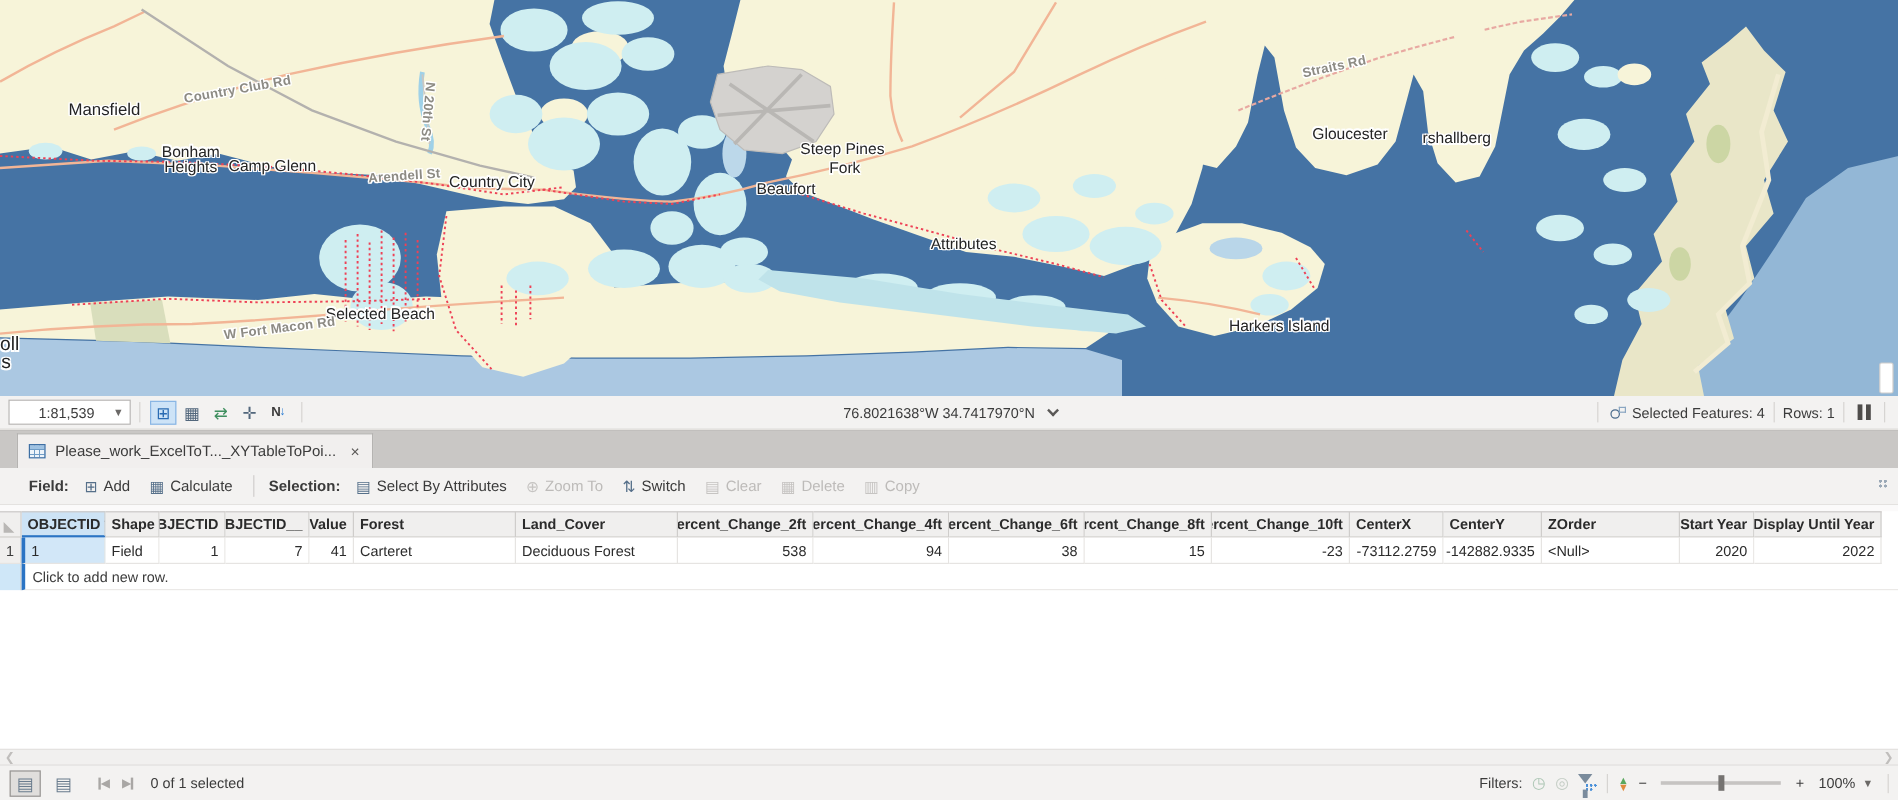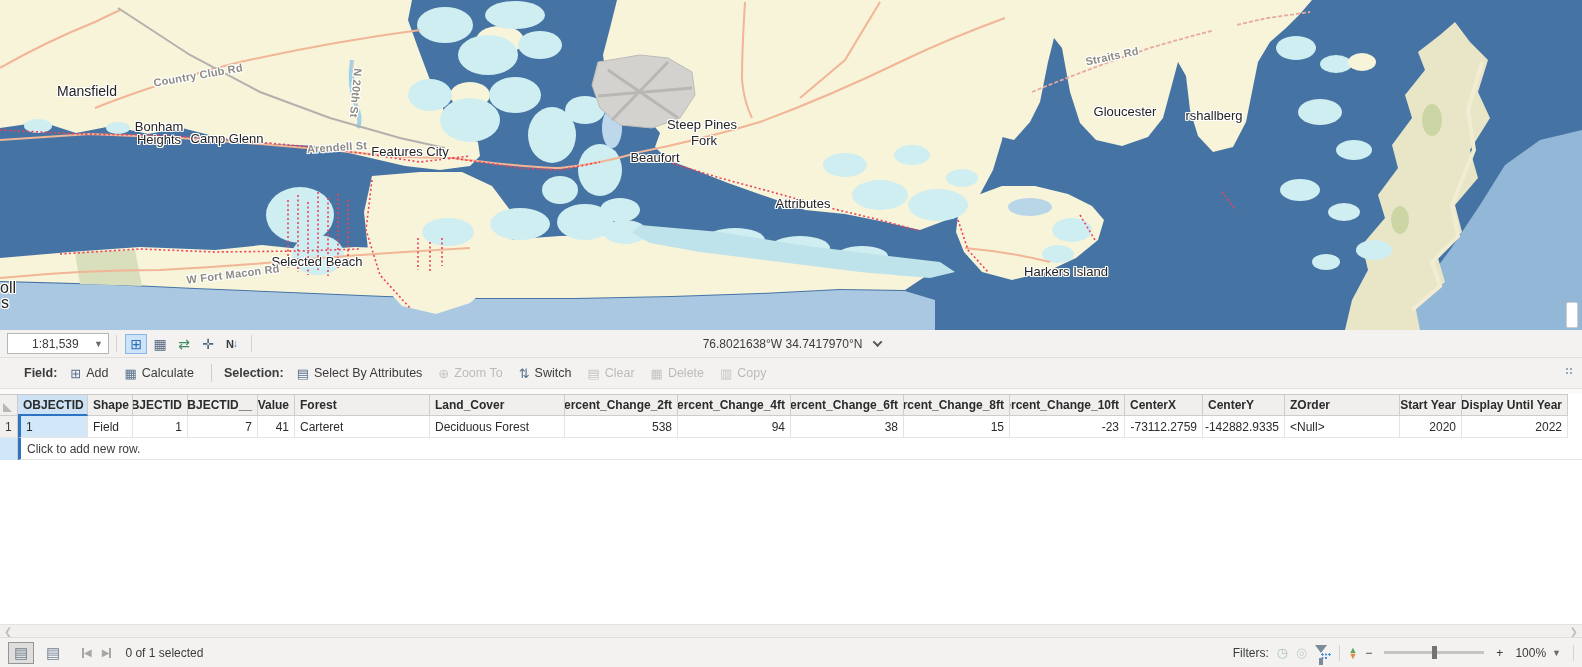--- a/index.html
+++ b/index.html
@@ -226,21 +226,21 @@
 
       <ellipse cx="1362" cy="62" rx="14" ry="9" fill="#f7f4d9"></ellipse>
       <ellipse cx="1225" cy="30" rx="12" ry="14" fill="#f7f4d9"></ellipse>
     </svg>
 
     <div class="mlabel big" style="left:87px;top:91px">Mansfield</div>
     <div class="mlabel road" style="left:198px;top:75px;transform:translate(-50%,-50%) rotate(-10deg)">Country Club Rd</div>
     <div class="mlabel" style="left:159px;top:126px">Bonham</div>
     <div class="mlabel" style="left:159px;top:139px">Heights</div>
     <div class="mlabel" style="left:227px;top:138px">Camp Glenn</div>
-    <div class="mlabel" style="left:410px;top:151px">Features City</div>
+    <div class="mlabel" style="left:410px;top:151px">Country City</div>
     <div class="mlabel road" style="left:337px;top:147px;transform:translate(-50%,-50%) rotate(-4deg)">Arendell St</div>
     <div class="mlabel road" style="left:356px;top:93px;transform:translate(-50%,-50%) rotate(95deg)">N 20th St</div>
     <div class="mlabel" style="left:702px;top:124px">Steep Pines</div>
     <div class="mlabel" style="left:704px;top:140px">Fork</div>
     <div class="mlabel" style="left:655px;top:157px">Beaufort</div>
     <div class="mlabel" style="left:803px;top:203px">Attributes</div>
     <div class="mlabel" style="left:1125px;top:111px">Gloucester</div>
     <div class="mlabel" style="left:1214px;top:115px">rshallberg</div>
     <div class="mlabel road" style="left:1112px;top:56px;transform:translate(-50%,-50%) rotate(-12deg)">Straits Rd</div>
     <div class="mlabel" style="left:1066px;top:271px">Harkers Island</div>
@@ -263,22 +263,45 @@
     <div class="msb-ico">✛</div>
     <div class="msb-ico">
         <span class="n-glyph">N</span>
         <span class="n-arrow">↓</span>
       </div>
     <div class="vsep"></div>
     <div class="coords-wrap">
       <span>76.8021638°W 34.7417970°N</span>
       <span class="chev-down"></span>
     </div>
-  </div>
-
+    <div class="msb-right">
+      <div class="vsep"></div>
+      <div class="mag-ico">
+          <i></i>
+          <b></b>
+        </div>
+      <span>Selected Features: 4</span>
+      <div class="vsep"></div>
+      <span>Rows: 1</span>
+      <div class="vsep"></div>
+      <div class="pause-ico">
+          <i></i>
+          <i></i>
+        </div>
+      <div class="vsep"></div>
+    </div>
+  </div>
+
+  <div class="tab-bar">
+    <div class="tab">
+      <span class="grid-ico"></span>
+      <span>Please_work_ExcelToT..._XYTableToPoi...</span>
+      <span class="tab-close">×</span>
+    </div>
+  </div>
 
   <div class="table-toolbar">
     <span class="tb-label">Field:</span>
     <div class="tb-btn">
       <span class="tb-ico">⊞</span>
       <span>Add</span>
     </div>
     <div class="tb-btn">
       <span class="tb-ico">▦</span>
       <span>Calculate</span>

